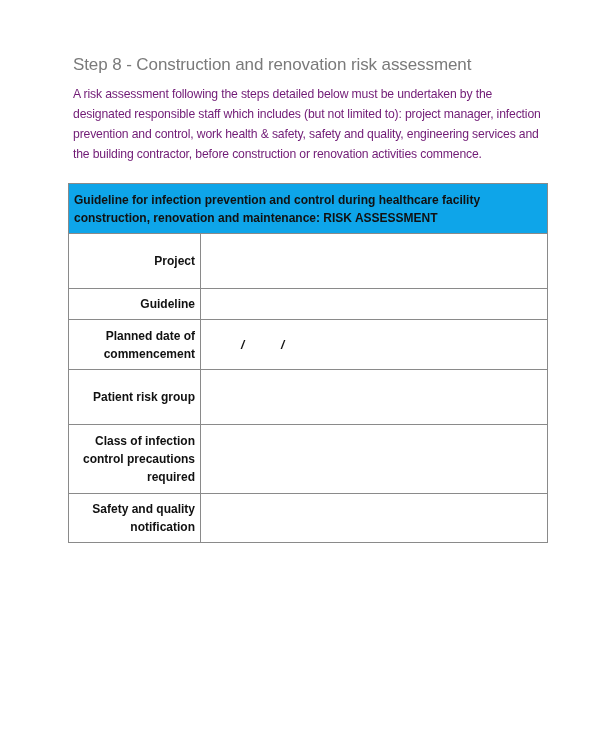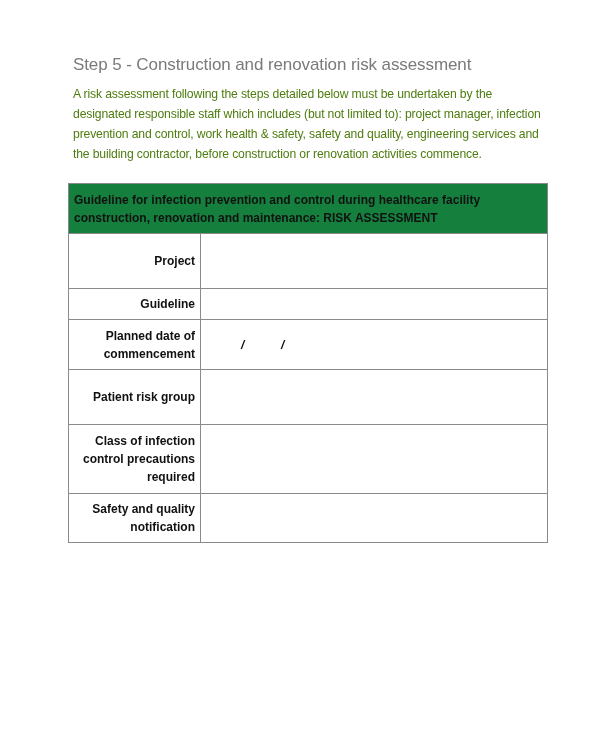--- a/index.html
+++ b/index.html
@@ -1,31 +1,31 @@
 <!DOCTYPE html>
 <html><head>
 <meta charset="utf-8">
 <style>
   html, body { margin: 0; padding: 0; background: #ffffff; }
   body { width: 600px; height: 730px; position: relative; overflow: hidden;
          font-family: "Liberation Sans", sans-serif; color: #111; }
   .title { position: absolute; left: 73px; top: 55px; font-size: 17px; color: #7a7a7a; letter-spacing: -0.1px; }
-  .intro { position: absolute; left: 73px; top: 84px; width: 470px; font-size: 12.2px; line-height: 20px; color: #4d7c0f; letter-spacing: -0.15px; }
+  .intro { position: absolute; left: 73px; top: 84px; width: 470px; font-size: 12.2px; line-height: 20px; color: #701a75; letter-spacing: -0.15px; }
   table.form { position: absolute; left: 68px; top: 183px; width: 480px; border-collapse: collapse; }
   table.form td { border: 1px solid #8a8a8a; padding: 0 5px; vertical-align: middle; font-size: 12px; }
-  td.header { background: #15803d; font-weight: bold; line-height: 18px; height: 49px; padding-top: 1px; }
+  td.header { background: #0ea5e9; font-weight: bold; line-height: 18px; height: 49px; padding-top: 1px; }
   td.label { width: 121px; font-weight: bold; line-height: 18px; text-align: right; }
   td.value { position: relative; }
   .slash { position: absolute; top: 50%; transform: translateY(-50%); font-weight: bold; font-style: italic; font-size: 12px; }
   .s1 { left: 40px; } .s2 { left: 80px; }
 </style>
 </head>
 <body>
 
-<div class="title">Step 5 - Construction and renovation risk assessment</div>
+<div class="title">Step 8 - Construction and renovation risk assessment</div>
 <div class="intro">A risk assessment following the steps detailed below must be undertaken by the designated responsible staff which includes (but not limited to): project manager, infection prevention and control, work health &amp; safety, safety and quality, engineering services and the building contractor, before construction or renovation activities commence.</div>
 
 <table class="form">
   <tbody>
       <tr>
     <td class="header" colspan="2">Guideline for infection prevention and control during healthcare facility construction, renovation and maintenance: RISK ASSESSMENT</td>
   </tr>
   <tr style="height:55px">
     <td class="label">Project</td>
     <td class="value"></td>

